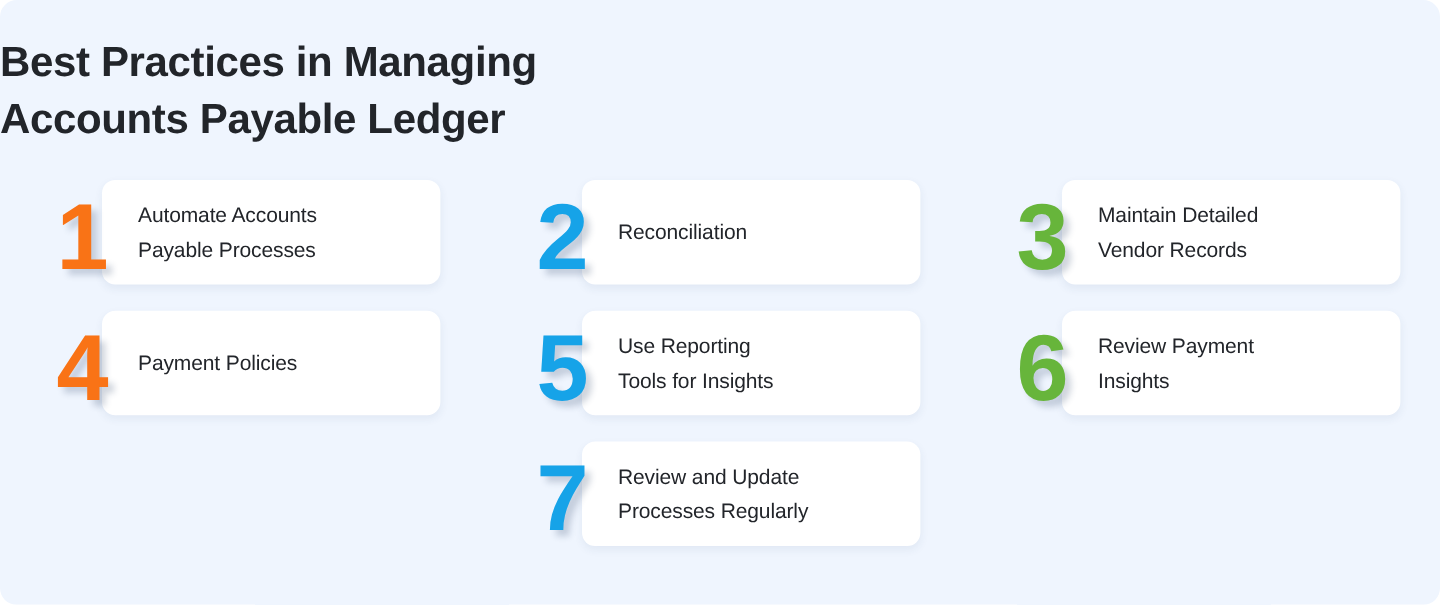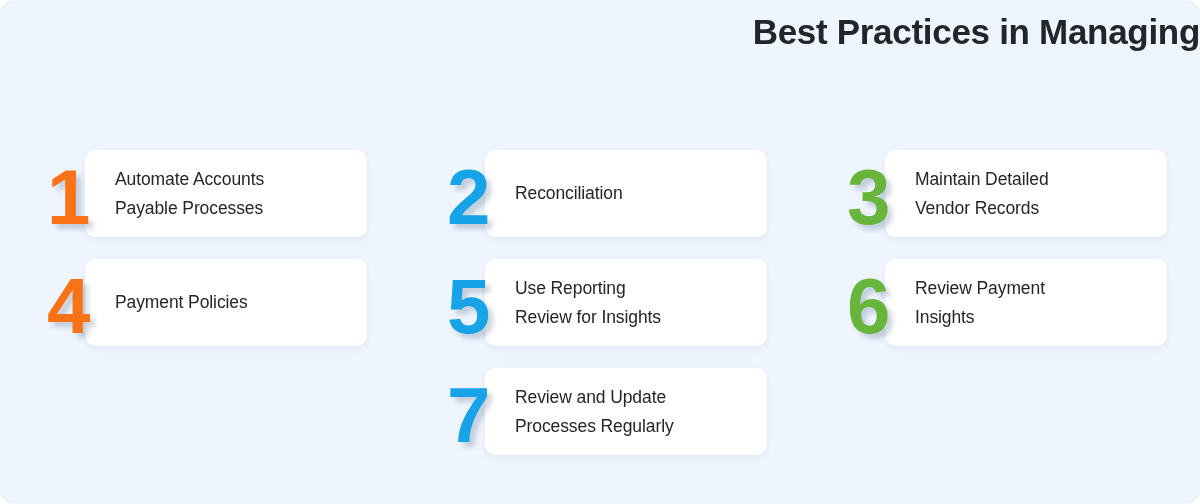--- a/index.html
+++ b/index.html
@@ -20,24 +20,24 @@
     height: 504px;
     background: #eff5fe;
     border-radius: 14px;
     box-sizing: border-box;
     overflow: hidden;
   }
 
   
   .title-block {
     position: absolute;
-    top: 8px;
+    top: 28px;
     left: 0;
     width: 1200px;
-    text-align: right;
+    text-align: left;
   }
   .title-line {
     display: block;
     font-family: "Liberation Sans", sans-serif;
     font-size: 35px;
     font-weight: bold;
     letter-spacing: -0.3px;
     color: #22252a;
     line-height: 48px;
     white-space: nowrap;
@@ -123,20 +123,21 @@
     letter-spacing: -0.1px;
   }
 </style>
 </head>
 <body>
 
 <div id="infographic">
 
   <div class="title-block">
     <span class="title-line">Best Practices in Managing</span>
+    <span class="title-line">Accounts Payable Ledger</span>
   </div>
 
   <div class="cards">
 
     <div class="row">
       <div class="slot">
         <div class="card">
           <div class="card-bg"></div>
           <div class="num c-orange">1</div>
           <div class="card-text">
@@ -175,21 +176,21 @@
             <span class="tl">Payment Policies</span>
           </div>
         </div>
       </div>
       <div class="slot">
         <div class="card">
           <div class="card-bg"></div>
           <div class="num c-blue">5</div>
           <div class="card-text">
             <span class="tl">Use Reporting</span>
-            <span class="tl">Review for Insights</span>
+            <span class="tl">Tools for Insights</span>
           </div>
         </div>
       </div>
       <div class="slot">
         <div class="card">
           <div class="card-bg"></div>
           <div class="num c-green">6</div>
           <div class="card-text">
             <span class="tl">Review Payment</span>
             <span class="tl">Insights</span>

